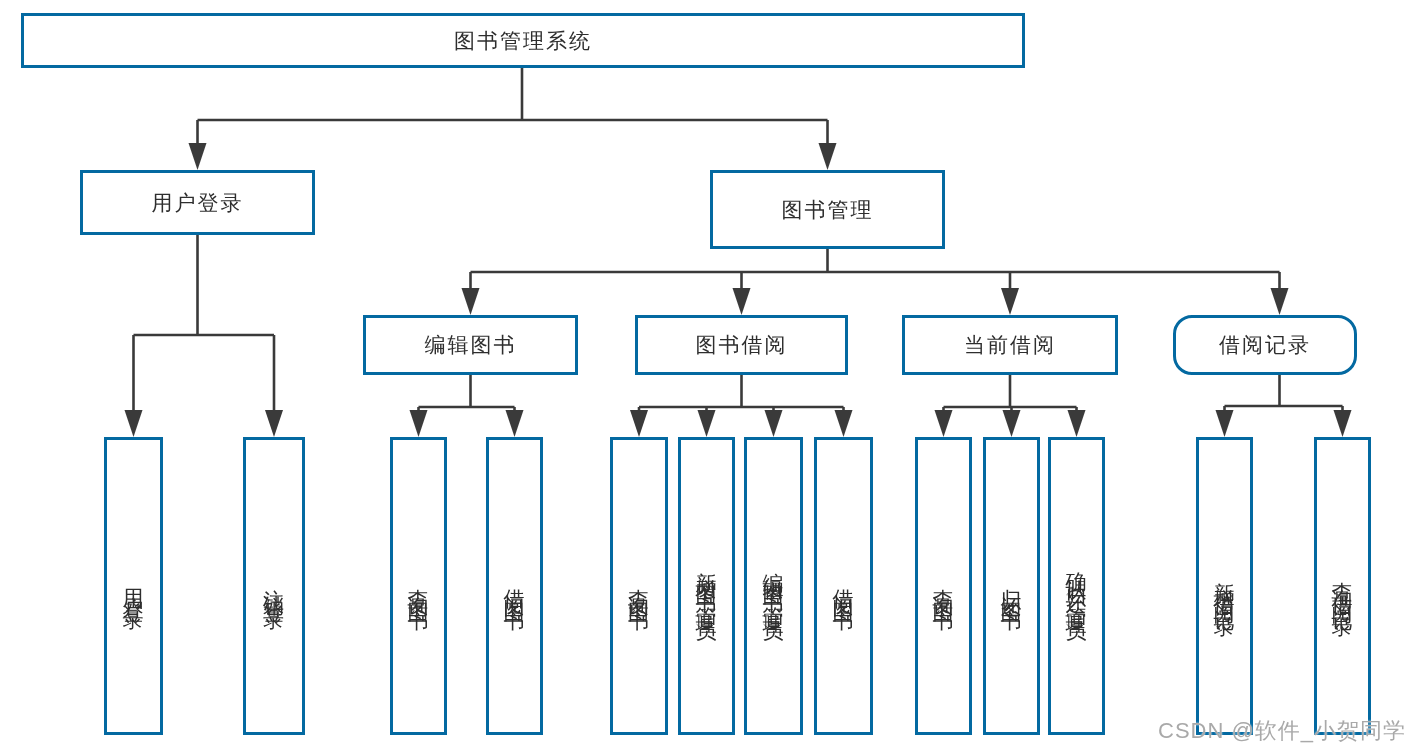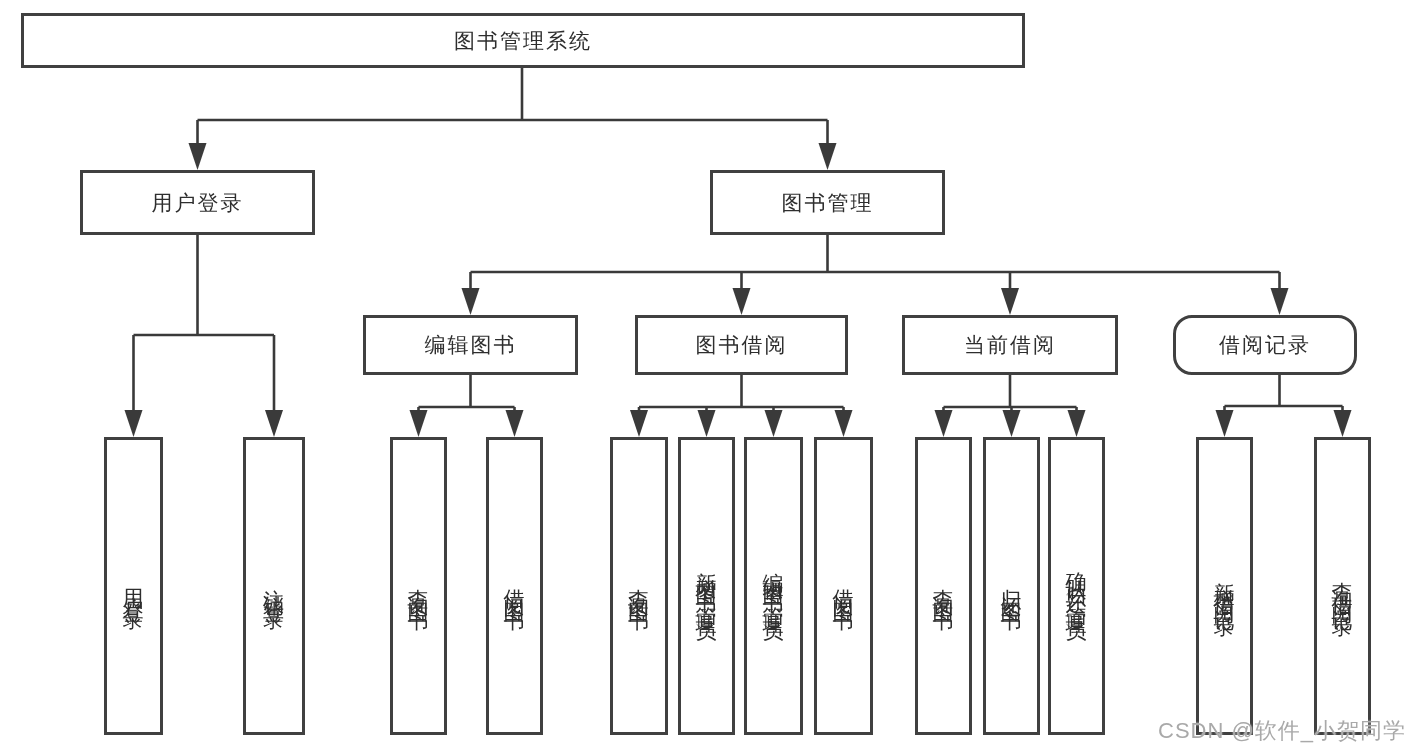--- a/index.html
+++ b/index.html
@@ -9,21 +9,21 @@
     background:#ffffff;
     font-family:"Liberation Sans", sans-serif;
     overflow:hidden;
   }
   svg.wires{position:absolute;left:0;top:0;z-index:1;}
   svg.wires line{stroke:#3a3a3a;stroke-width:2.6;}
   svg.wires polygon{fill:#3a3a3a;}
   .box{
     position:absolute;
     box-sizing:border-box;
-    border:3px solid #404040;
+    border:3px solid #0369a1;
     background:#ffffff;
     z-index:2;
     display:flex;
     align-items:center;
     justify-content:center;
     color:#2e2e2e;
   }
   .box.h{
     font-size:21px;
     letter-spacing:2px;
@@ -111,21 +111,21 @@
     <line x1="1224.5" y1="406" x2="1342.5" y2="406"></line>
     <line x1="1224.5" y1="406" x2="1224.5" y2="416"></line>
     <polygon points="1215.5,410 1233.5,410 1224.5,437"></polygon>
     <line x1="1342.5" y1="406" x2="1342.5" y2="416"></line>
     <polygon points="1333.5,410 1351.5,410 1342.5,437"></polygon>
   </svg>
 
   <div class="box h" style="left:21px;top:13px;width:1004px;height:55px;">图书管理系统</div>
 
   <div class="box h" style="left:80px;top:170px;width:235px;height:65px;">用户登录</div>
-  <div class="box h" style="left:710px;top:170px;width:235px;height:65px;">图书管理</div>
+  <div class="box h" style="left:710px;top:170px;width:235px;height:79px;">图书管理</div>
 
   <div class="box h" style="left:363px;top:315px;width:215px;height:60px;">编辑图书</div>
   <div class="box h" style="left:635px;top:315px;width:213px;height:60px;">图书借阅</div>
   <div class="box h" style="left:902px;top:315px;width:216px;height:60px;">当前借阅</div>
   <div class="box h" style="left:1173px;top:315px;width:184px;height:60px;border-radius:19px;">借阅记录</div>
 
   <div class="box v" style="left:104px;top:437px;width:59px;height:298px;">
     <span class="vtext">用户登录</span>
   </div>
   <div class="box v" style="left:243px;top:437px;width:62px;height:298px;">

